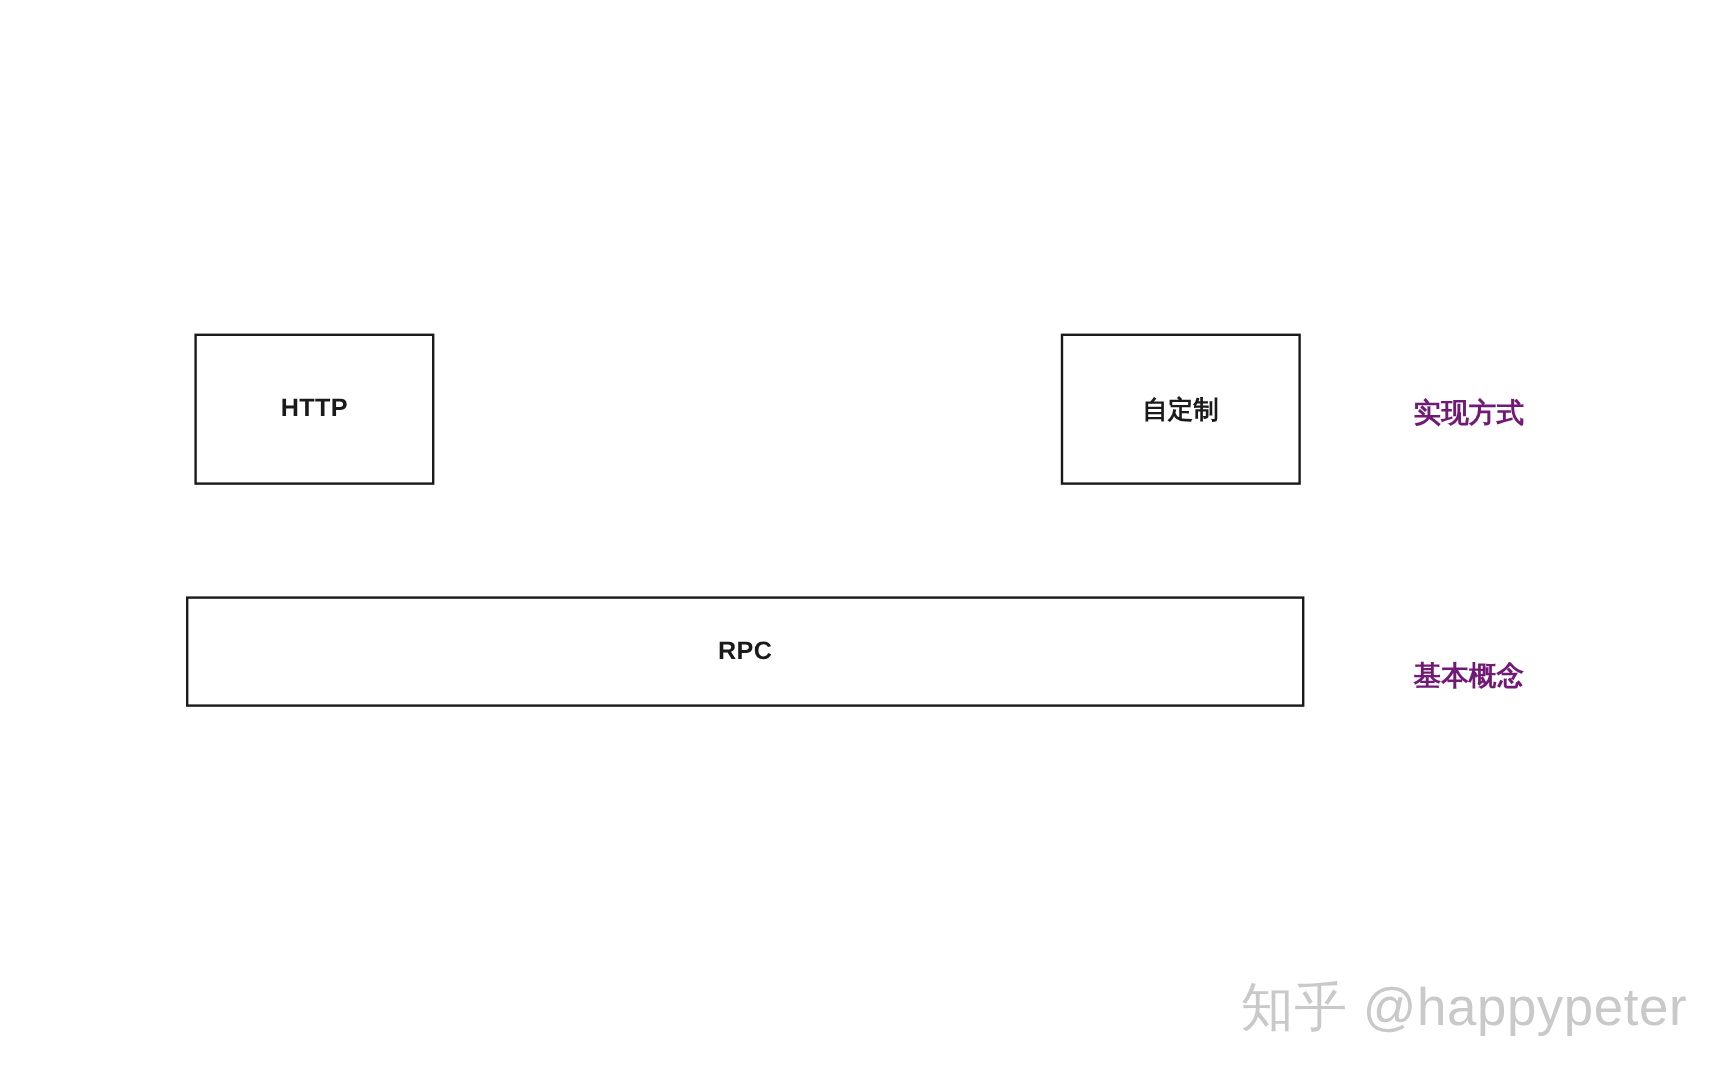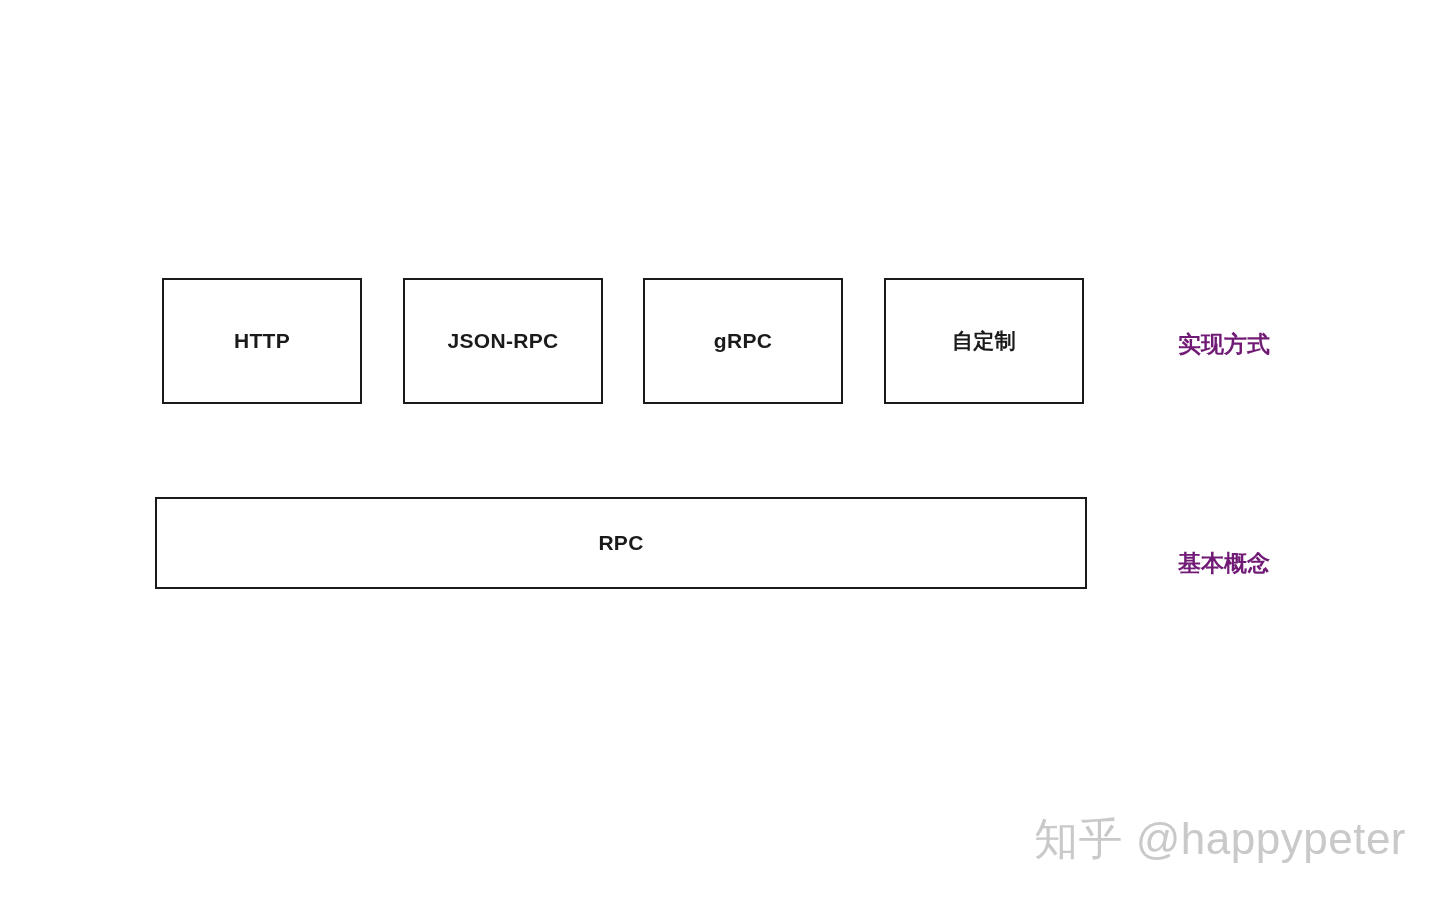--- a/index.html
+++ b/index.html
@@ -67,27 +67,21 @@
 </style>
 </head>
 <body>
 
 <div class="canvas">
 
   <div class="box impl-box b0">
     <span>HTTP</span>
   </div>
 
-  <div class="box impl-box b1">
-    <span>JSON-RPC</span>
-  </div>
 
-  <div class="box impl-box b2">
-    <span>gRPC</span>
-  </div>
 
   <div class="box impl-box b3">
     <span>自定制</span>
   </div>
 
   <div class="row-label impl">实现方式</div>
 
   <div class="box concept-box">
     <span>RPC</span>
   </div>

